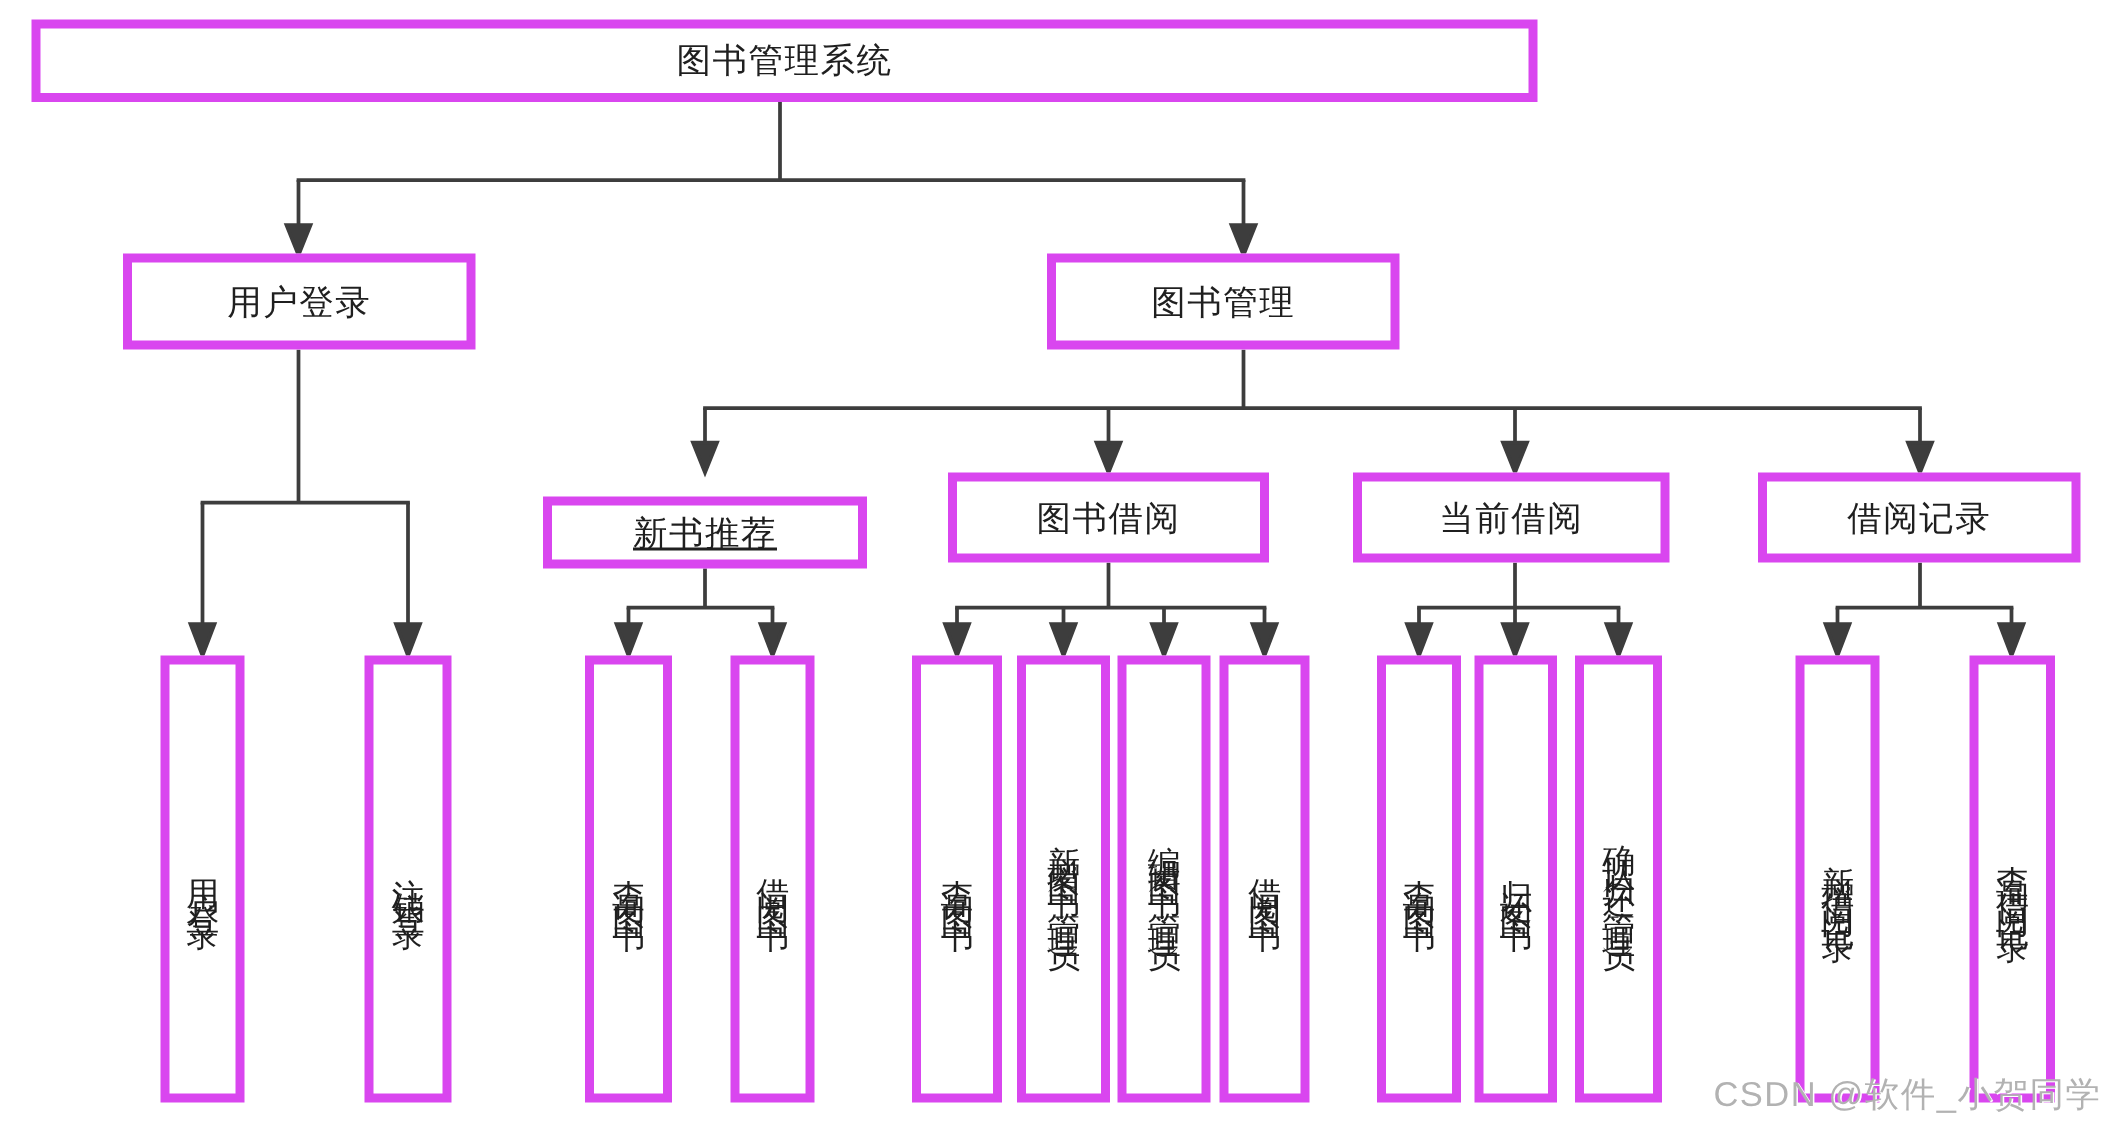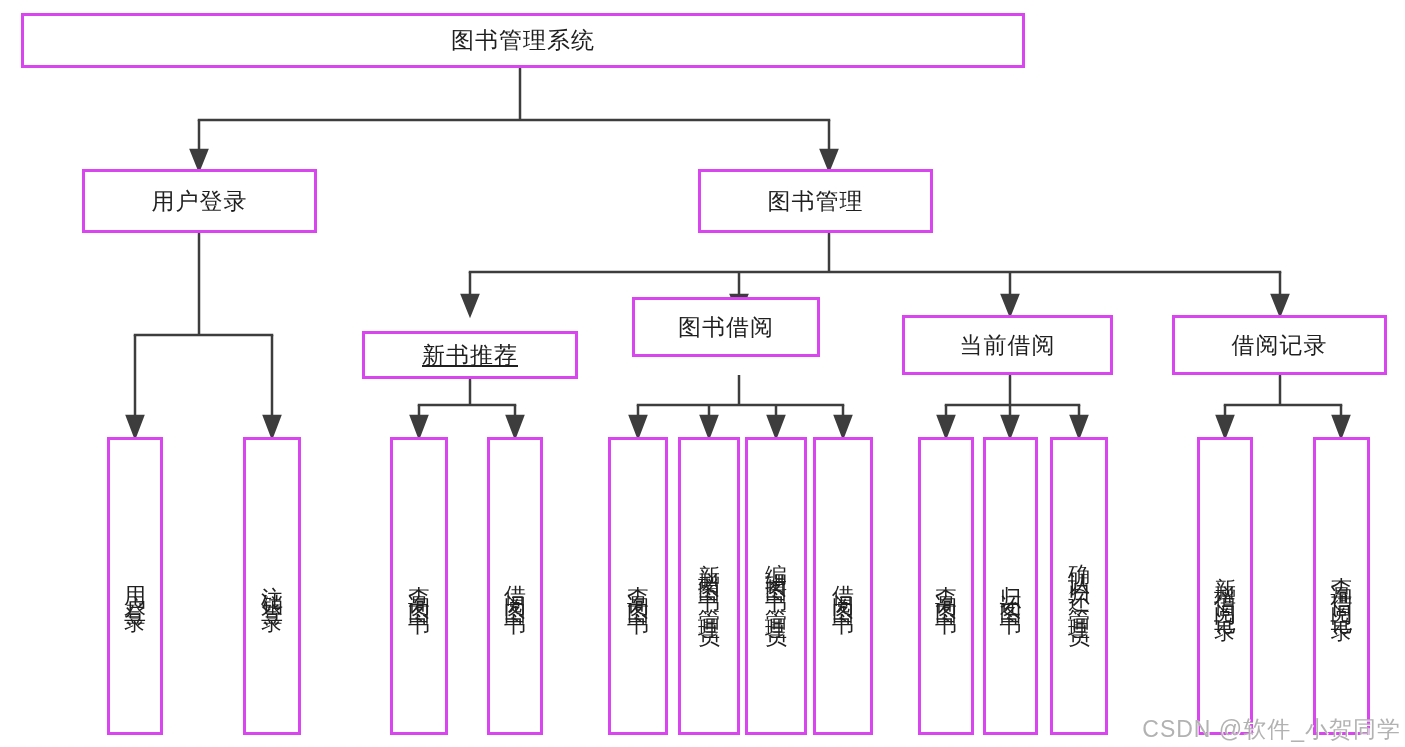--- a/index.html
+++ b/index.html
@@ -3,36 +3,36 @@
 <meta charset="utf-8">
 <style>
   html,body { margin:0; padding:0; background:#ffffff; }
   .stage {
     position:relative; width:1405px; height:747px; background:#ffffff;
     font-family:"Liberation Sans", sans-serif; overflow:hidden;
   }
   .connectors { position:absolute; left:0; top:0; width:1405px; height:747px; }
   .box {
     position:absolute; box-sizing:border-box;
-    border:3px solid #d946ef; background:#ffffff;
+    border:6px solid #d946ef; background:#ffffff;
     display:flex; align-items:center; justify-content:center;
     color:#1f1f1f;
   }
   .box.h { font-size:23px; letter-spacing:1px; }
   .box.v span {
     writing-mode:vertical-rl; text-orientation:mixed;
     font-size:22px; letter-spacing:9px; line-height:1.1;
     white-space:nowrap;
   }
   
   .n-root   { left:21px;   top:13px;  width:1004px; height:55px; }
   .n-login  { left:82px;   top:169px; width:235px;  height:64px; }
   .n-mgmt   { left:698px;  top:169px; width:235px;  height:64px; }
   .n-new    { left:362px;  top:331px; width:216px;  height:48px;text-decoration:underline; }
-  .n-borrow { left:632px;  top:297px; width:188px;  height:60px; }
+  .n-borrow { left:632px;  top:315px; width:214px;  height:60px; }
   .n-cur    { left:902px;  top:315px; width:211px;  height:60px; }
   .n-rec    { left:1172px; top:315px; width:215px;  height:60px; }
   
   .leaf { top:437px; height:298px; }
   .l-a1 { left:107px;  width:56px; }
   .l-a2 { left:243px;  width:58px; }
   .l-b1 { left:390px;  width:58px; }
   .l-b2 { left:487px;  width:56px; }
   .l-c1 { left:608px;  width:60px; }
   .l-c2 { left:678px;  width:62px; }

